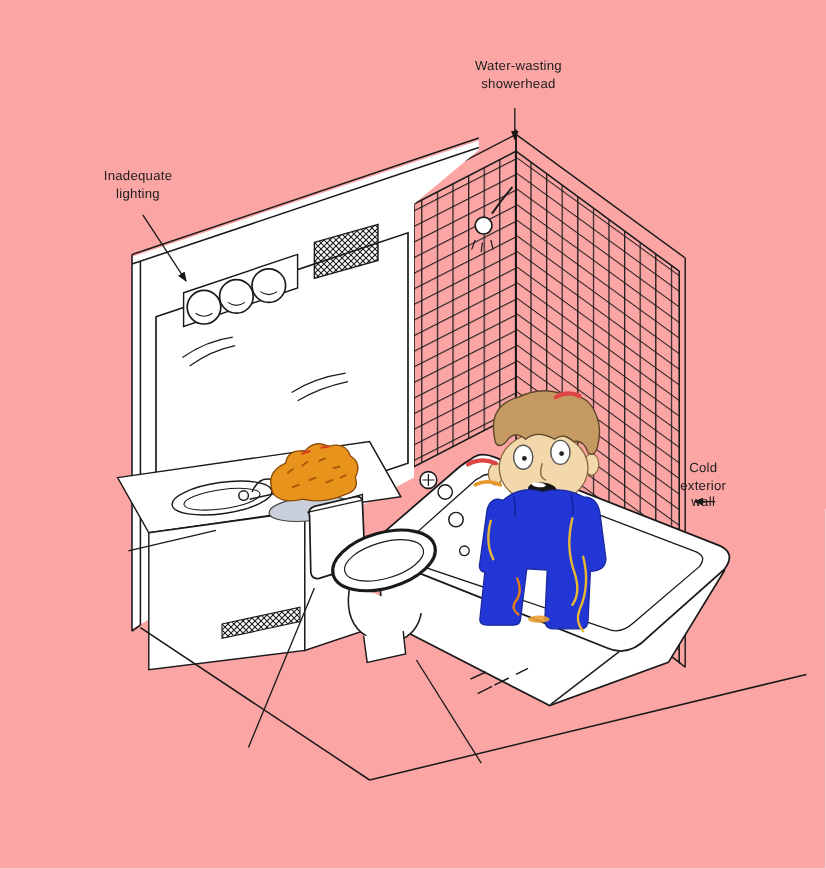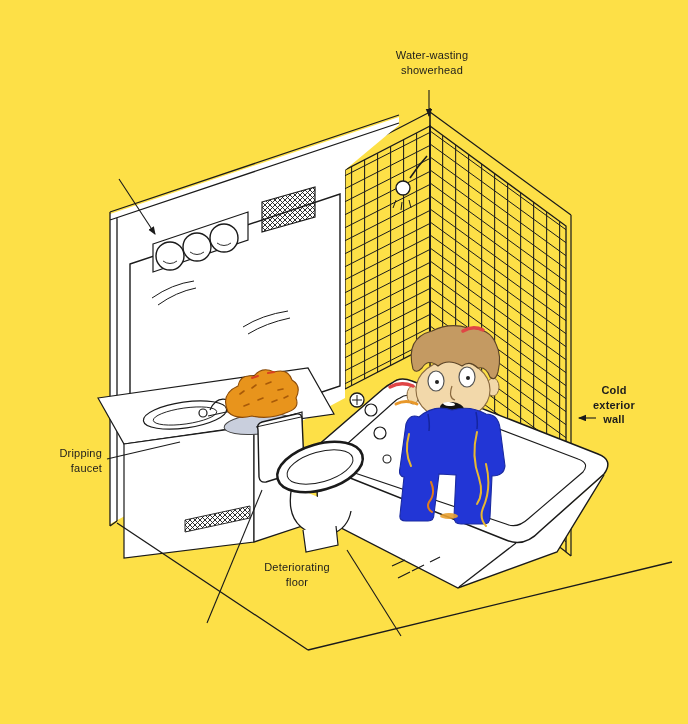--- a/index.html
+++ b/index.html
@@ -1,16 +1,16 @@
 <!DOCTYPE html>
 <html><head>
 <meta charset="utf-8">
 <style>
   html,body{margin:0;padding:0;background:#fff;}
-  #stage{position:relative;width:688px;height:724px;background:#fde047;overflow:hidden;
+  #stage{position:relative;width:688px;height:724px;background:#fca5a5;overflow:hidden;
          font-family:"Liberation Sans", sans-serif;}
   #art{position:absolute;left:0;top:0;}
   .label{position:absolute;font-size:11px;line-height:1.32;color:#1c1c1c;
          text-align:center;white-space:pre-line;letter-spacing:.2px;}
   .label.right{text-align:right;}
 </style>
 </head>
 <body>
 
 <div id="stage">
@@ -157,20 +157,18 @@
     <path d="M119,179 L155,234" marker-end="url(#arrow)"></path>
     <path d="M596,418 L579,418" marker-end="url(#arrow)"></path>
     <path d="M107,459 L180,442"></path>
     <path d="M207,623 L262,490"></path>
     <path d="M401,636 L347,550"></path>
   </g>
 </svg>
 
   <div class="label" style="left:362px;top:48px;width:140px;">Water-wasting
 showerhead</div>
-  <div class="label right" style="left:30px;top:446px;width:72px;">Dripping
-faucet</div>
-  <div class="label" style="left:584px;top:383px;width:60px;font-weight:bold;">Cold
+  <div class="label" style="left:60px;top:140px;width:110px;">Inadequate
+lighting</div>
+  <div class="label" style="left:556px;top:383px;width:60px;">Cold
 exterior
 wall</div>
-  <div class="label" style="left:245px;top:560px;width:104px;">Deteriorating
-floor</div>
 </div>
 
 </body></html>

